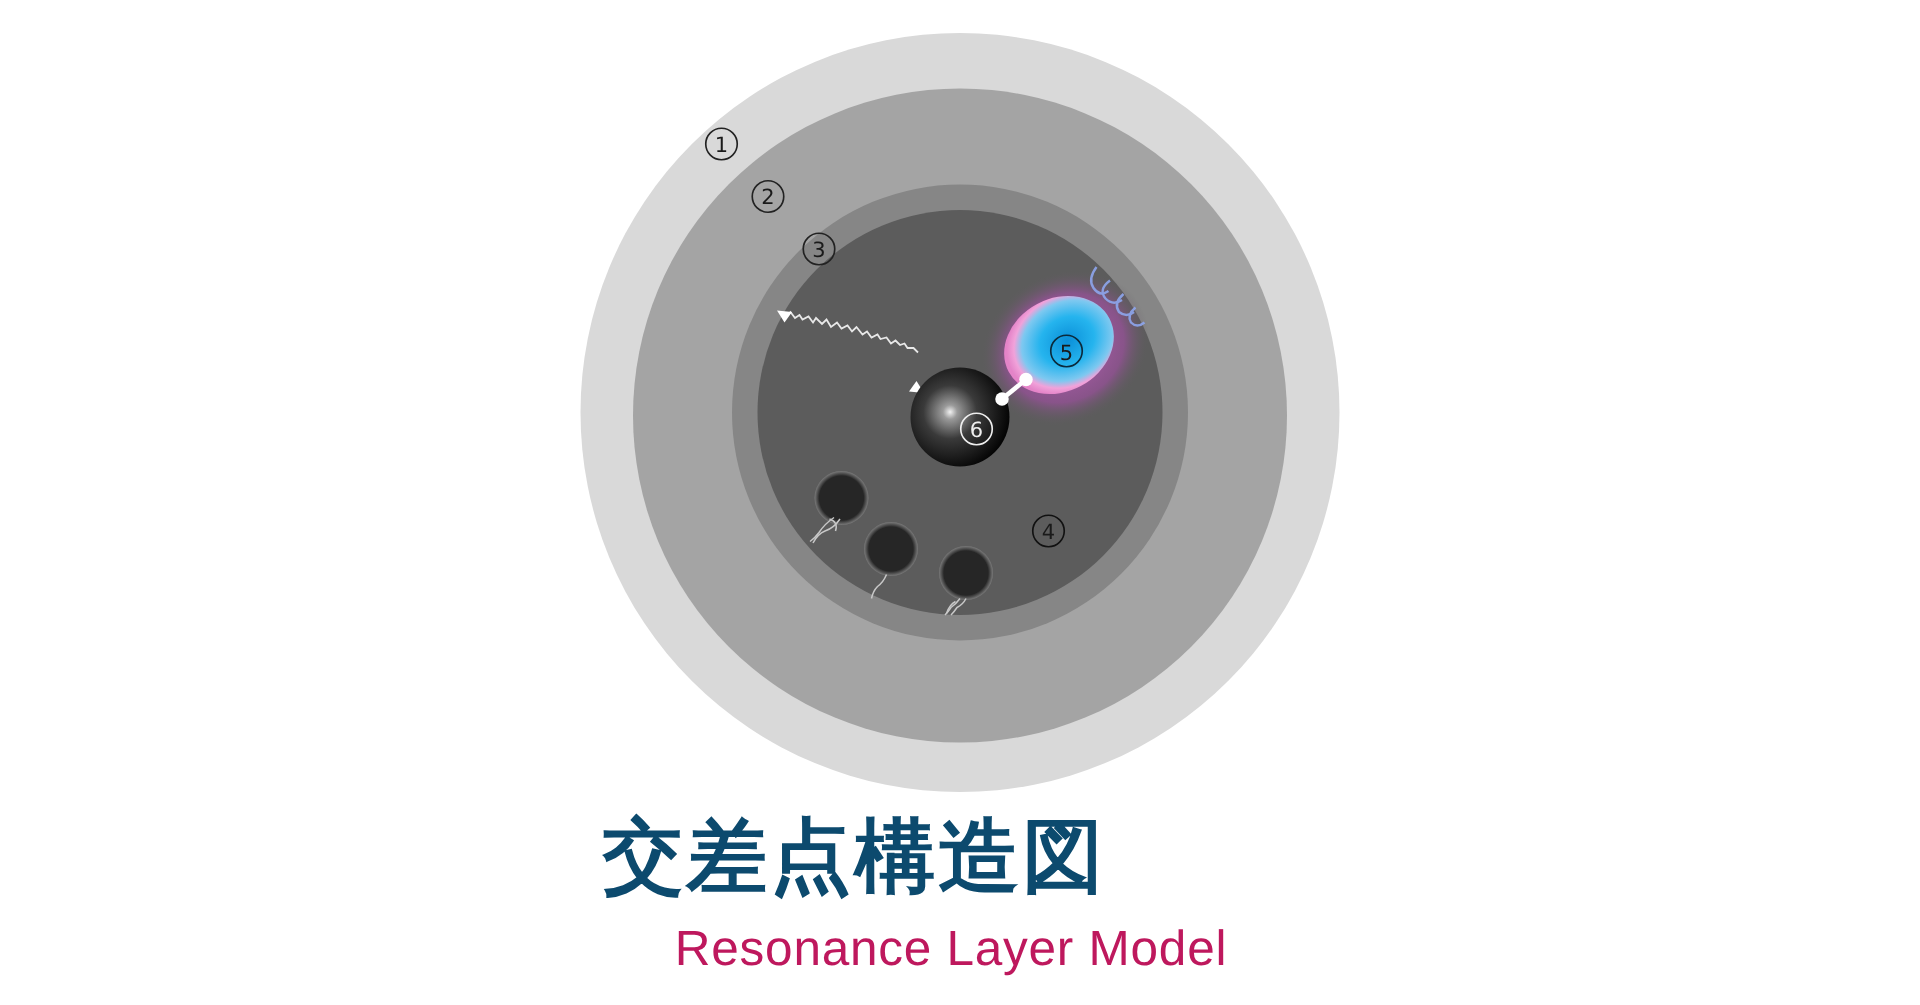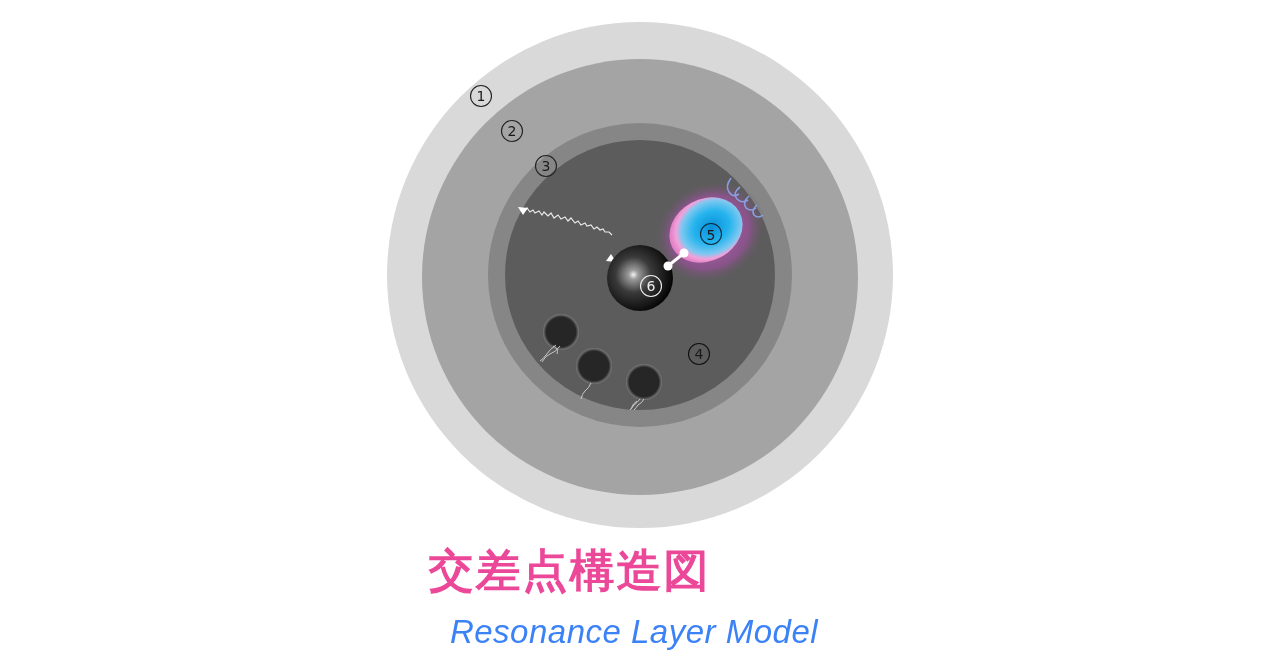--- a/index.html
+++ b/index.html
@@ -1,26 +1,26 @@
 <!DOCTYPE html>
 <html><head>
 <meta charset="utf-8">
 <style>
   html, body { margin: 0; padding: 0; background: #ffffff; }
   body { width: 1280px; height: 670px; position: relative; overflow: hidden; font-family: "DejaVu Sans", sans-serif; }
   #diagram { position: absolute; left: 0; top: 0; width: 1280px; height: 540px; }
   .title-jp {
     position: absolute; left: 0; width: 1139px; top: 534px; text-align: center;
-    font-family: "DejaVu Sans", sans-serif; font-weight: bold; font-size: 45px; letter-spacing: 2px;
-    color: #ec4899; line-height: 74px;
+    font-family: "DejaVu Sans", sans-serif; font-weight: bold; font-size: 54px; letter-spacing: 2px;
+    color: #0c4a6e; line-height: 74px;
   }
   .title-en {
     position: absolute; left: 0; width: 1268px; top: 612px; text-align: center;
-    font-family: "Liberation Sans", sans-serif; font-style: italic; font-size: 33px;
-    color: #3b82f6; line-height: 40px; letter-spacing: 0.5px;
+    font-family: "Liberation Sans", sans-serif; font-size: 33px;
+    color: #be185d; line-height: 40px; letter-spacing: 0.5px;
   }
   .num { font-family: "DejaVu Sans", sans-serif; font-size: 14px; fill: #1a1a1a; }
   .num-light { fill: #eeeeee; }
 </style>
 </head>
 <body>
 
 <svg id="diagram" viewBox="0 0 1280 540" width="1280" height="540" xmlns="http://www.w3.org/2000/svg">
   <defs>
     <radialGradient id="coreGrad" cx="0.4" cy="0.45" r="0.6">

